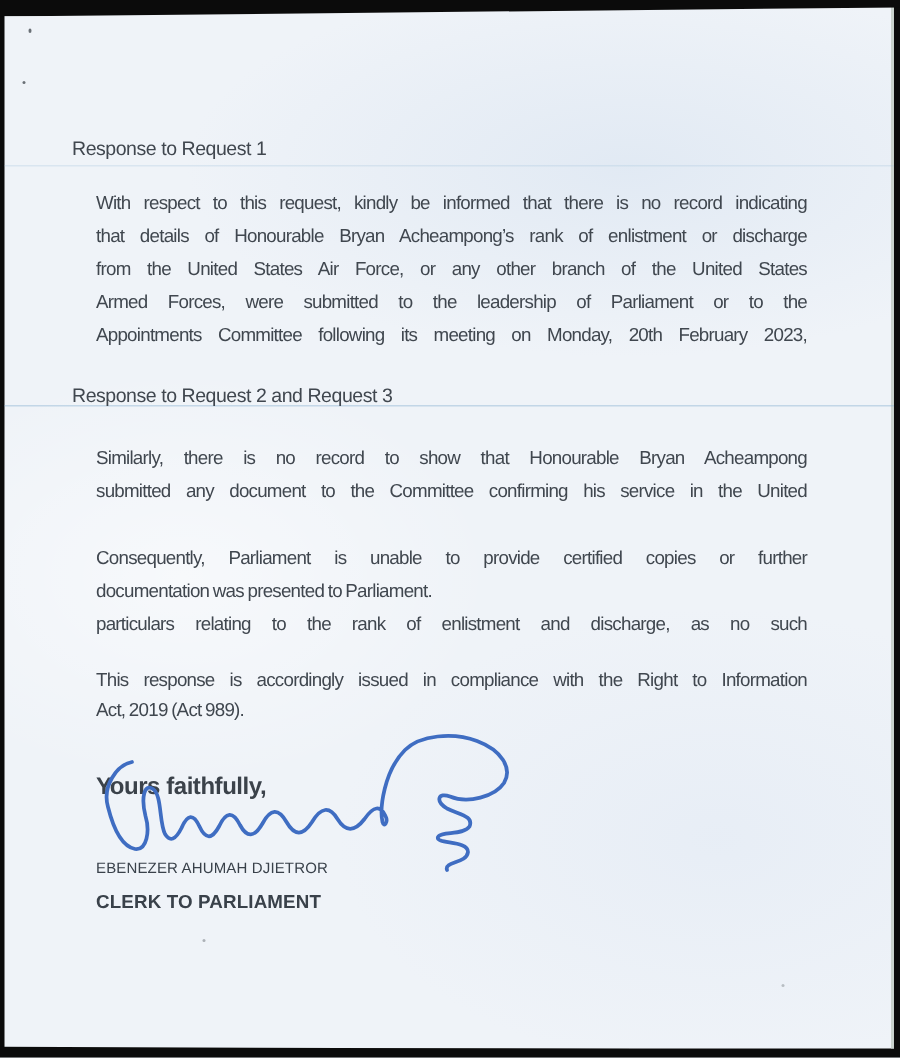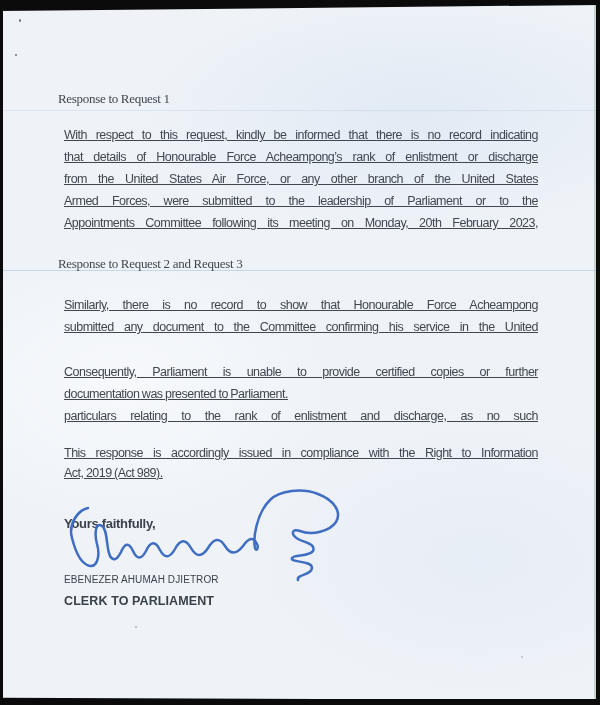--- a/index.html
+++ b/index.html
@@ -34,37 +34,36 @@
     clip-path: polygon(0 20%, 100% 45%, 100% 100%, 0 100%);
     z-index: 5;
   }
   .rule {
     position: absolute; left: 0; width: 593px; height: 1px;
     background: rgba(140,180,210,0.45);
   }
   .rule.faint { background: rgba(160,195,220,0.28); }
 
   .heading {
-    position: absolute; left: 55px; width: 480px;
+    position: absolute; left: 45px; width: 480px;
     font-size: 13px; color: #40474f;
     letter-spacing: -0.3px;
-    font-family: Liberation Serif, serif;
   }
   .para {
     position: absolute; left: 61px; width: 474px;
     font-size: 12.5px; color: #40474f;
     letter-spacing: -0.5px; word-spacing: -0.6px;
   }
-  .para .ln { line-height: 22px; white-space: nowrap; text-decoration: underline; }
+  .para .ln { line-height: 22px; white-space: nowrap; }
   .para .ln.just { text-align: justify; text-align-last: justify; white-space: normal; }
   .para.tight .ln { line-height: 20px; }
 
   .closing {
     position: absolute; left: 61px; top: 516px;
-    font-size: 13px; font-weight: 700; color: #3b424a;
+    font-size: 16px; font-weight: 700; color: #3b424a;
     letter-spacing: -0.3px;
   }
   .sig-name {
     position: absolute; left: 61px; top: 574px;
     font-size: 10px; font-weight: 400; color: #39414a;
     letter-spacing: 0.1px;
   }
   .sig-title {
     position: absolute; left: 61px; top: 594px;
     font-size: 12.5px; font-weight: 700; color: #39414a;
@@ -83,30 +82,30 @@
 
 <div class="page">
 
   <div class="rule faint" style="top:110px"></div>
   <div class="rule" style="top:270px"></div>
 
   <div class="heading" style="top:91px">Response to Request 1</div>
 
   <div class="para" style="top:124px">
       <div class="ln just">With respect to this request, kindly be informed that there is no record indicating</div>
-      <div class="ln just">that details of Honourable Force Acheampong’s rank of enlistment or discharge</div>
+      <div class="ln just">that details of Honourable Bryan Acheampong’s rank of enlistment or discharge</div>
       <div class="ln just">from the United States Air Force, or any other branch of the United States</div>
       <div class="ln just">Armed Forces, were submitted to the leadership of Parliament or to the</div>
       <div class="ln just">Appointments Committee following its meeting on Monday, 20th February 2023,</div>
     </div>
 
   <div class="heading" style="top:256px">Response to Request 2 and Request 3</div>
 
   <div class="para" style="top:294px">
-      <div class="ln just">Similarly, there is no record to show that Honourable Force Acheampong</div>
+      <div class="ln just">Similarly, there is no record to show that Honourable Bryan Acheampong</div>
       <div class="ln just">submitted any document to the Committee confirming his service in the United</div>
     </div>
 
   <div class="para" style="top:361px">
       <div class="ln just">Consequently, Parliament is unable to provide certified copies or further</div>
       <div class="ln">documentation was presented to Parliament.</div>
       <div class="ln just">particulars relating to the rank of enlistment and discharge, as no such</div>
     </div>
 
   <div class="para tight" style="top:443px">

